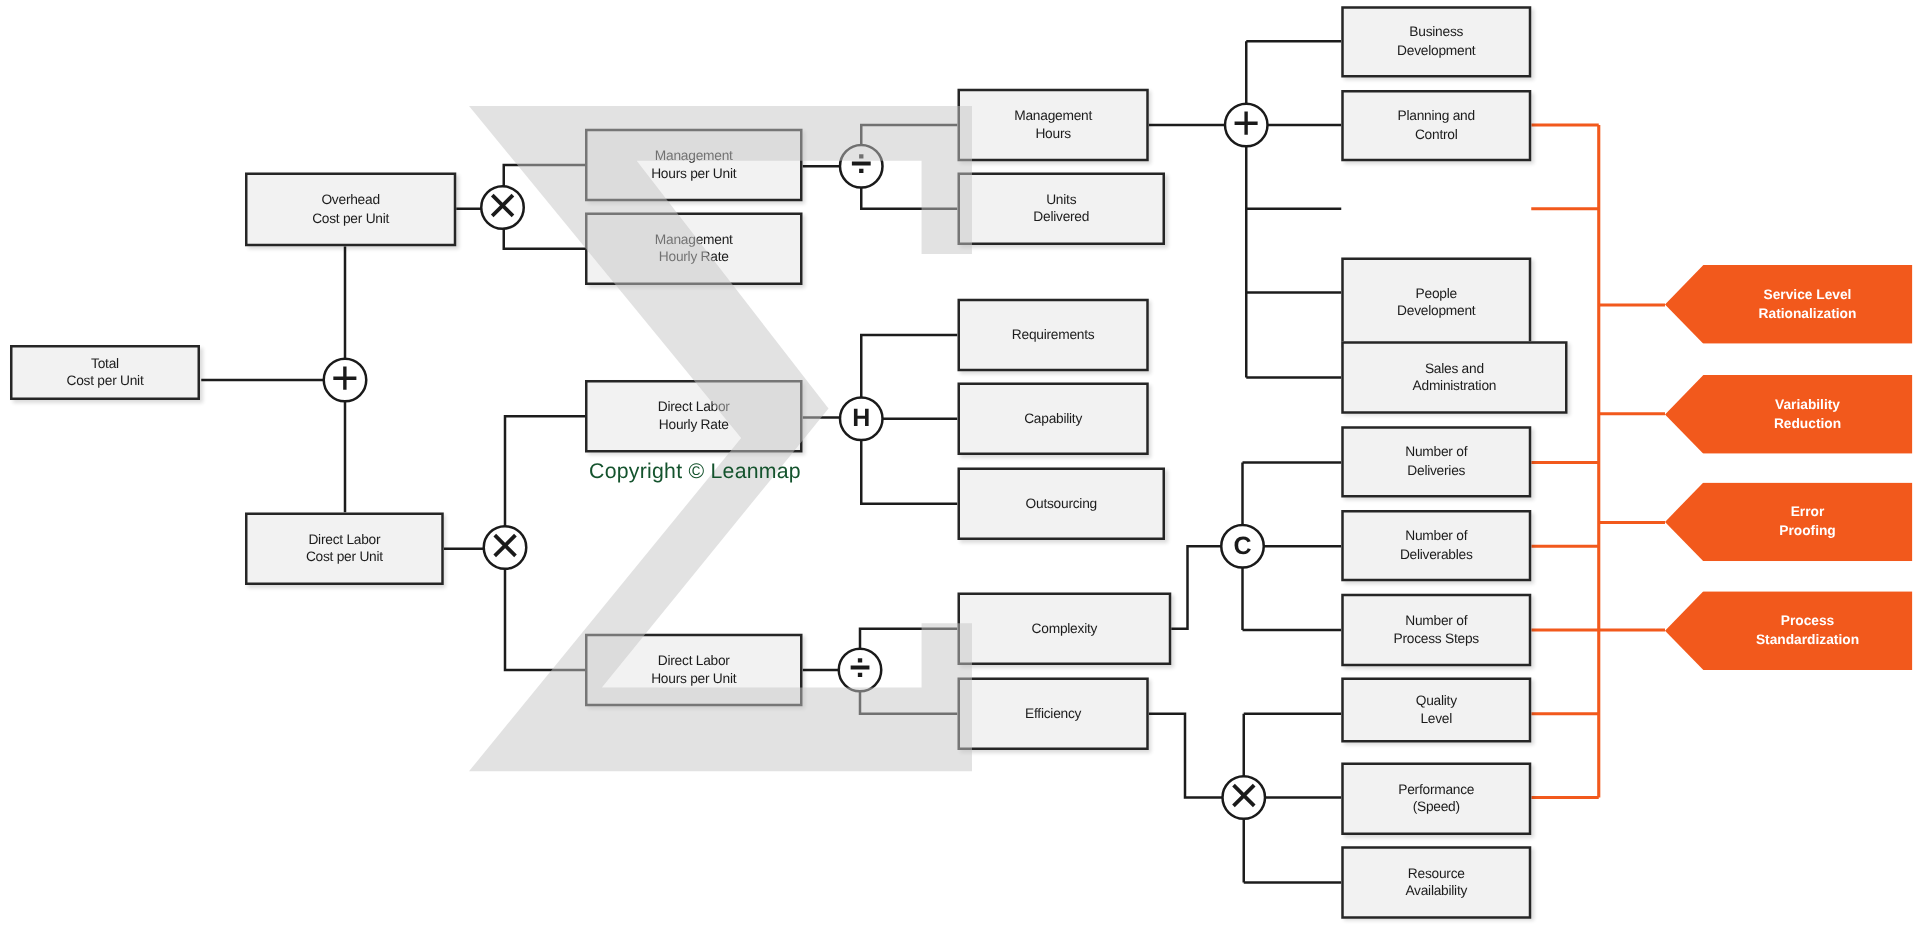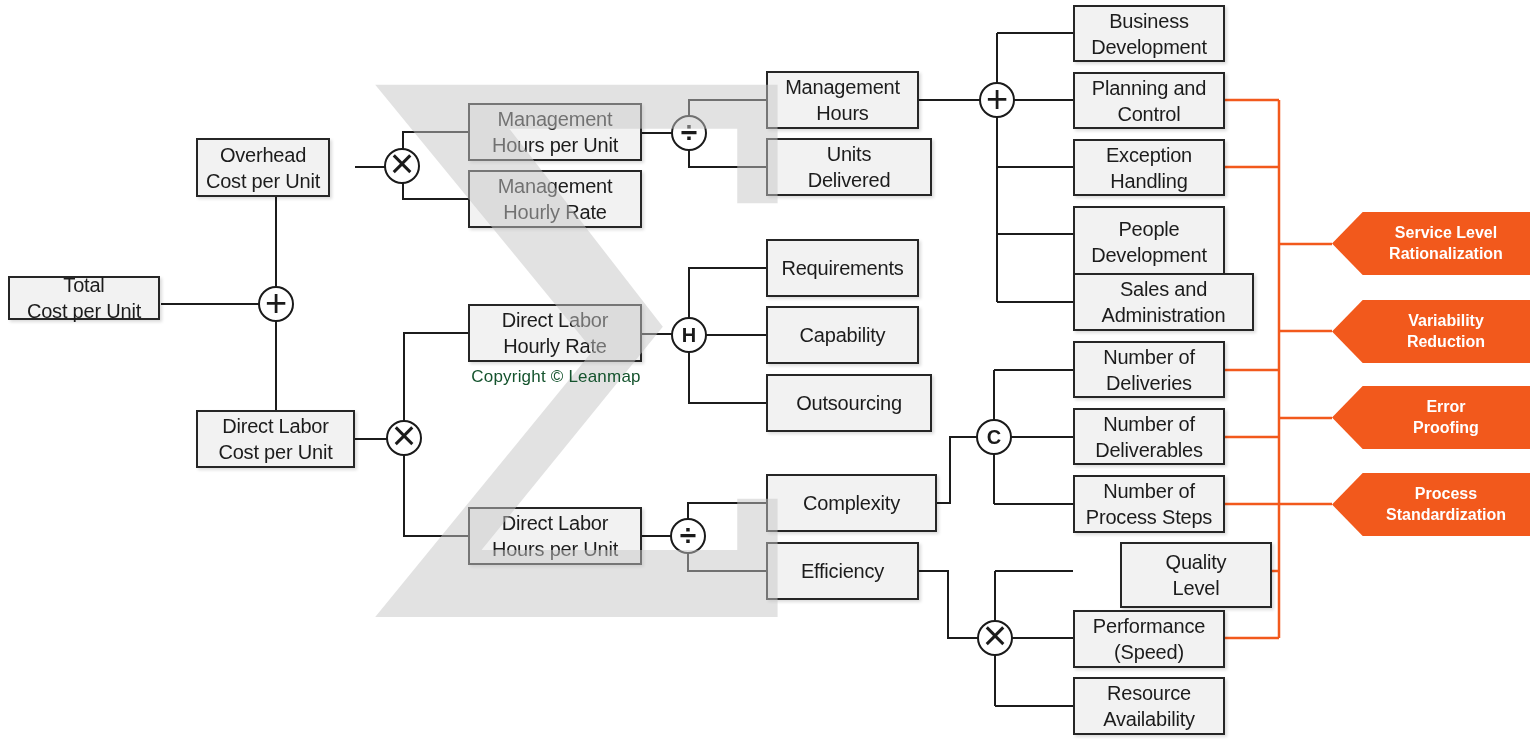--- a/index.html
+++ b/index.html
@@ -5,36 +5,36 @@
   html,body{margin:0;padding:0;background:#ffffff;}
   #canvas{
     position:relative;width:1536px;height:741px;background:#ffffff;
     font-family:"Liberation Sans",sans-serif;overflow:hidden;
   }
   #wires{position:absolute;left:0;top:0;z-index:1;}
   .node{
     position:absolute;z-index:2;box-sizing:border-box;
     background:#f2f2f2;border:2px solid #262626;
     display:flex;align-items:center;justify-content:center;text-align:center;
-    font-size:20px;line-height:1.3;letter-spacing:-0.2px;color:#1c1c1c;
+    font-size:11px;line-height:1.3;letter-spacing:-0.2px;color:#1c1c1c;
     white-space:pre-line;box-shadow:2px 2px 3px rgba(0,0,0,0.14);
   }
   .op{
     position:absolute;z-index:3;box-sizing:border-box;width:36px;height:36px;
     background:#ffffff;border:2.5px solid #1a1a1a;border-radius:50%;
     display:flex;align-items:center;justify-content:center;color:#1a1a1a;
   }
   .op .sym{line-height:1;}
   .op .sym.plus{font-size:38px;font-weight:400;margin-top:-3px;}
   .op .sym.times{font-size:42px;font-weight:400;margin-top:-5px;}
   .op .sym.divide{font-size:30px;font-weight:700;margin-top:-2px;}
   .op .sym.letter{font-size:20px;font-weight:700;}
   .action{
     position:absolute;z-index:2;box-sizing:border-box;width:198px;height:63px;
-    background:#F2591C;color:#ffffff;font-weight:700;font-size:16px;line-height:1.3;
+    background:#F2591C;color:#ffffff;font-weight:700;font-size:11px;line-height:1.3;
     display:flex;align-items:center;justify-content:center;text-align:center;
     white-space:pre-line;padding-left:30px;
     clip-path:polygon(0 50%,15.5% 0,100% 0,100% 100%,15.5% 100%);
   }
   #watermark{position:absolute;left:0;top:0;z-index:10;pointer-events:none;}
   #copyright{
     position:absolute;z-index:11;left:440px;top:367px;width:232px;text-align:center;
     color:#14532d;font-size:17px;letter-spacing:0.2px;pointer-events:none;
   }
 </style>
@@ -95,21 +95,21 @@
       <line x1="1279" y1="100" x2="1279" y2="638"></line>
       <line x1="1279" y1="244" x2="1332" y2="244"></line>
       <line x1="1279" y1="331" x2="1332" y2="331"></line>
       <line x1="1279" y1="418" x2="1332" y2="418"></line>
     </g>
   </svg>
 
   <div class="node" style="left:8px;top:276px;width:152px;height:44px">Total
 Cost per Unit</div>
 
-  <div class="node" style="left:196px;top:138px;width:134px;height:59px">Overhead
+  <div class="node" style="left:196px;top:138px;width:169px;height:59px">Overhead
 Cost per Unit</div>
   <div class="node" style="left:196px;top:410px;width:159px;height:58px">Direct Labor
 Cost per Unit</div>
 
   <div class="node" style="left:468px;top:103px;width:174px;height:58px">Management
 Hours per Unit</div>
   <div class="node" style="left:468px;top:170px;width:174px;height:58px">Management
 Hourly Rate</div>
   <div class="node" style="left:468px;top:304px;width:174px;height:58px">Direct Labor
 Hourly Rate</div>
@@ -123,33 +123,31 @@
   <div class="node" style="left:766px;top:239px;width:153px;height:58px">Requirements</div>
   <div class="node" style="left:766px;top:306px;width:153px;height:58px">Capability</div>
   <div class="node" style="left:766px;top:374px;width:166px;height:58px">Outsourcing</div>
   <div class="node" style="left:766px;top:474px;width:171px;height:58px">Complexity</div>
   <div class="node" style="left:766px;top:542px;width:153px;height:58px">Efficiency</div>
 
   <div class="node" style="left:1073px;top:5px;width:152px;height:57px">Business
 Development</div>
   <div class="node" style="left:1073px;top:72px;width:152px;height:57px">Planning and
 Control</div>
-  <div class="node" style="left:1073px;top:139px;width:152px;height:57px">Exception
-Handling</div>
   <div class="node" style="left:1073px;top:206px;width:152px;height:72px">People
 Development</div>
   <div class="node" style="left:1073px;top:273px;width:181px;height:58px">Sales and
 Administration</div>
   <div class="node" style="left:1073px;top:341px;width:152px;height:57px">Number of
 Deliveries</div>
   <div class="node" style="left:1073px;top:408px;width:152px;height:57px">Number of
 Deliverables</div>
   <div class="node" style="left:1073px;top:475px;width:152px;height:58px">Number of
 Process Steps</div>
-  <div class="node" style="left:1120px;top:542px;width:152px;height:66px">Quality
+  <div class="node" style="left:1073px;top:542px;width:152px;height:52px">Quality
 Level</div>
   <div class="node" style="left:1073px;top:610px;width:152px;height:58px">Performance
 (Speed)</div>
   <div class="node" style="left:1073px;top:677px;width:152px;height:58px">Resource
 Availability</div>
 
   <div class="op" style="left:258px;top:286px">
       <span class="sym plus">+</span>
     </div>
   <div class="op" style="left:384px;top:148px">

